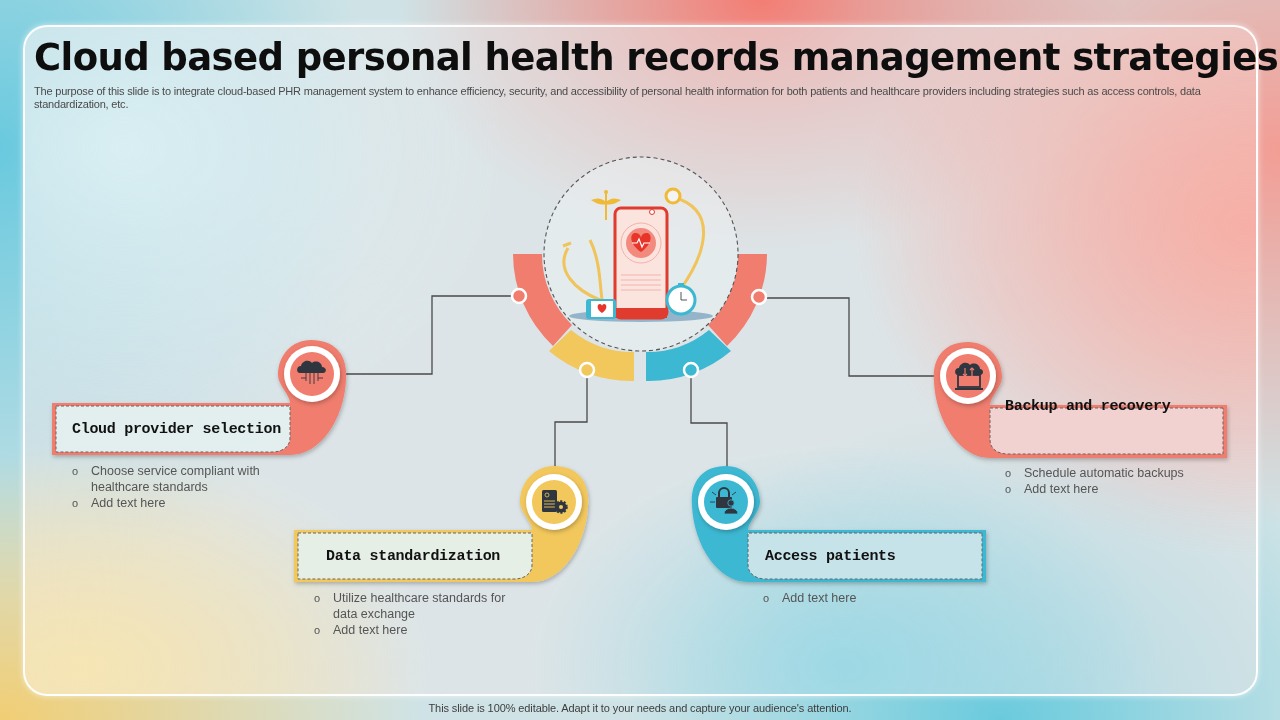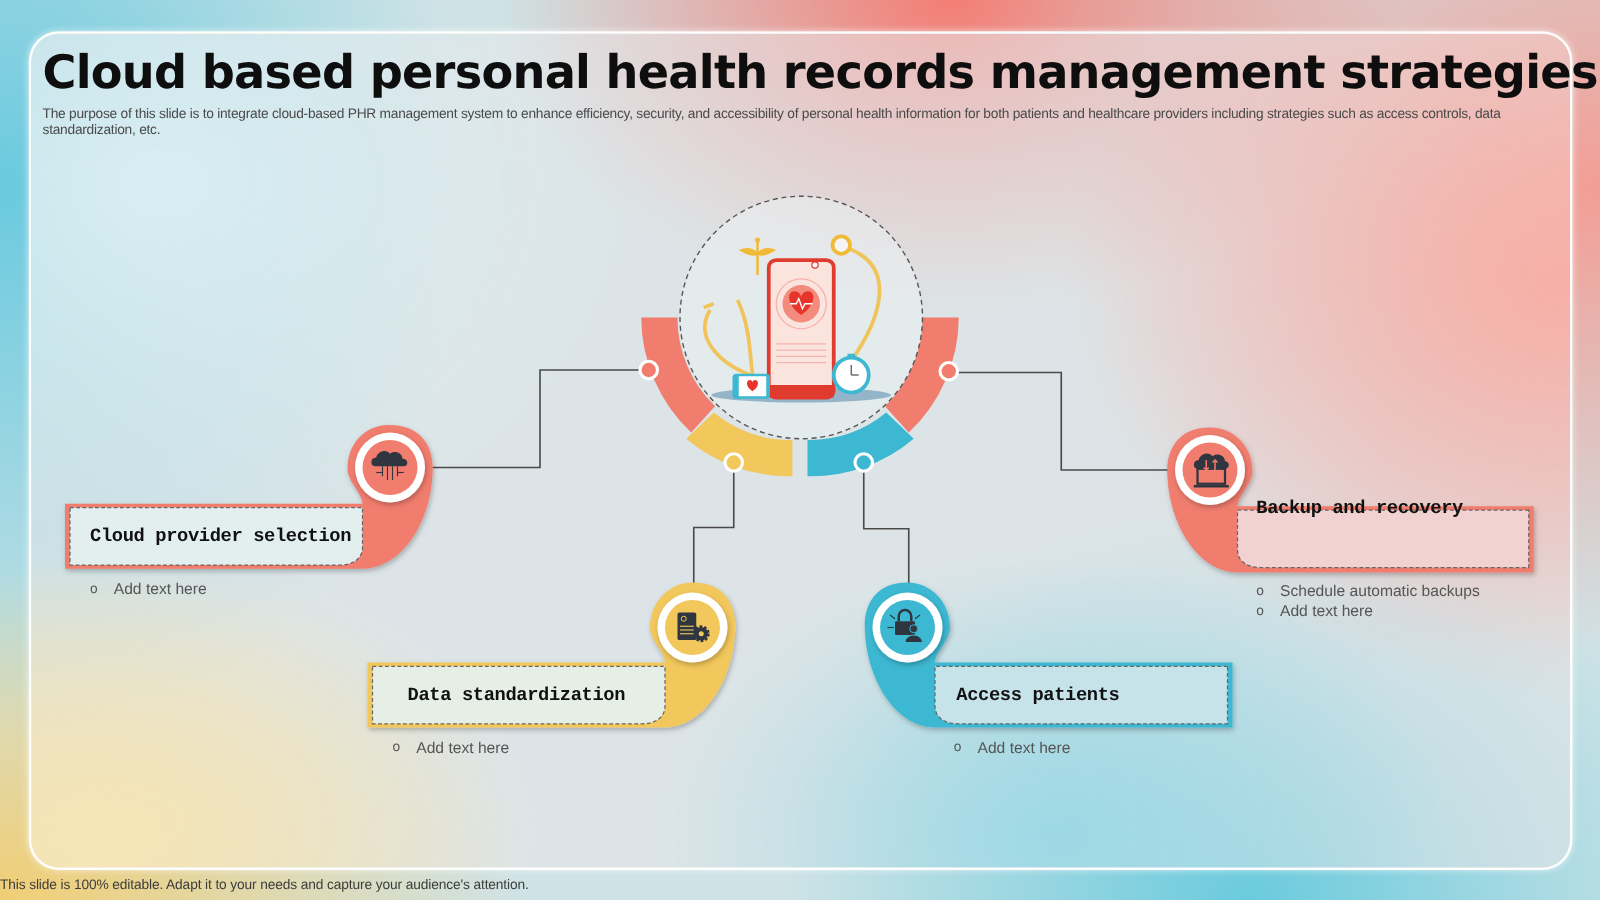--- a/index.html
+++ b/index.html
@@ -31,21 +31,21 @@
     position: absolute; left: 34px; top: 36px;
     font-family: "DejaVu Sans", sans-serif;
     font-weight: bold; font-size: 37px; letter-spacing: -0.6px;
     color: #0e0e0e; white-space: nowrap;
   }
   .subtitle {
     position: absolute; left: 34px; top: 85px; width: 1222px;
     font-size: 11px; line-height: 13px; color: #4a4a4a; letter-spacing: -0.2px;
   }
   .footer {
-    position: absolute; left: 0; top: 702px; width: 1280px; text-align: left;
+    position: absolute; left: 0; top: 702px; width: 1280px; text-align: center;
     font-size: 11px; color: #3d3d3d; letter-spacing: -0.1px;
   }
   svg.diagram { position: absolute; left: 0; top: 0; }
   .card {
     position: absolute; height: 50px;
   }
   .card-label {
     position: absolute; font-family: Liberation Mono, monospace; font-weight: bold;
     font-size: 15px; color: #111; letter-spacing: -0.3px; white-space: nowrap;
   }
@@ -208,25 +208,27 @@
       <line x1="972" y1="368" x2="972" y2="376"></line>
         <polyline points="970,370 972,368 974,370"></polyline>
     </g>
   </g>
 </svg>
 
 <div class="card">
 </div>
 <div class="card-label" style="left:72px; top:421px;">Cloud provider selection</div>
 <ul class="bullets" style="left:72px; top:463px; width:205px;">
+  <li>Choose service compliant with healthcare standards</li>
   <li>Add text here</li>
 </ul>
 
 <div class="card-label" style="left:326px; top:548px;">Data standardization</div>
 <ul class="bullets" style="left:314px; top:590px; width:210px;">
+  <li>Utilize healthcare standards for data exchange</li>
   <li>Add text here</li>
 </ul>
 
 <div class="card-label" style="left:765px; top:548px;">Access patients</div>
 <ul class="bullets" style="left:763px; top:590px; width:195px;">
   <li>Add text here</li>
 </ul>
 
 <div class="card-label" style="left:1005px; top:398px;">Backup and recovery</div>
 <ul class="bullets" style="left:1005px; top:465px; width:220px;">

